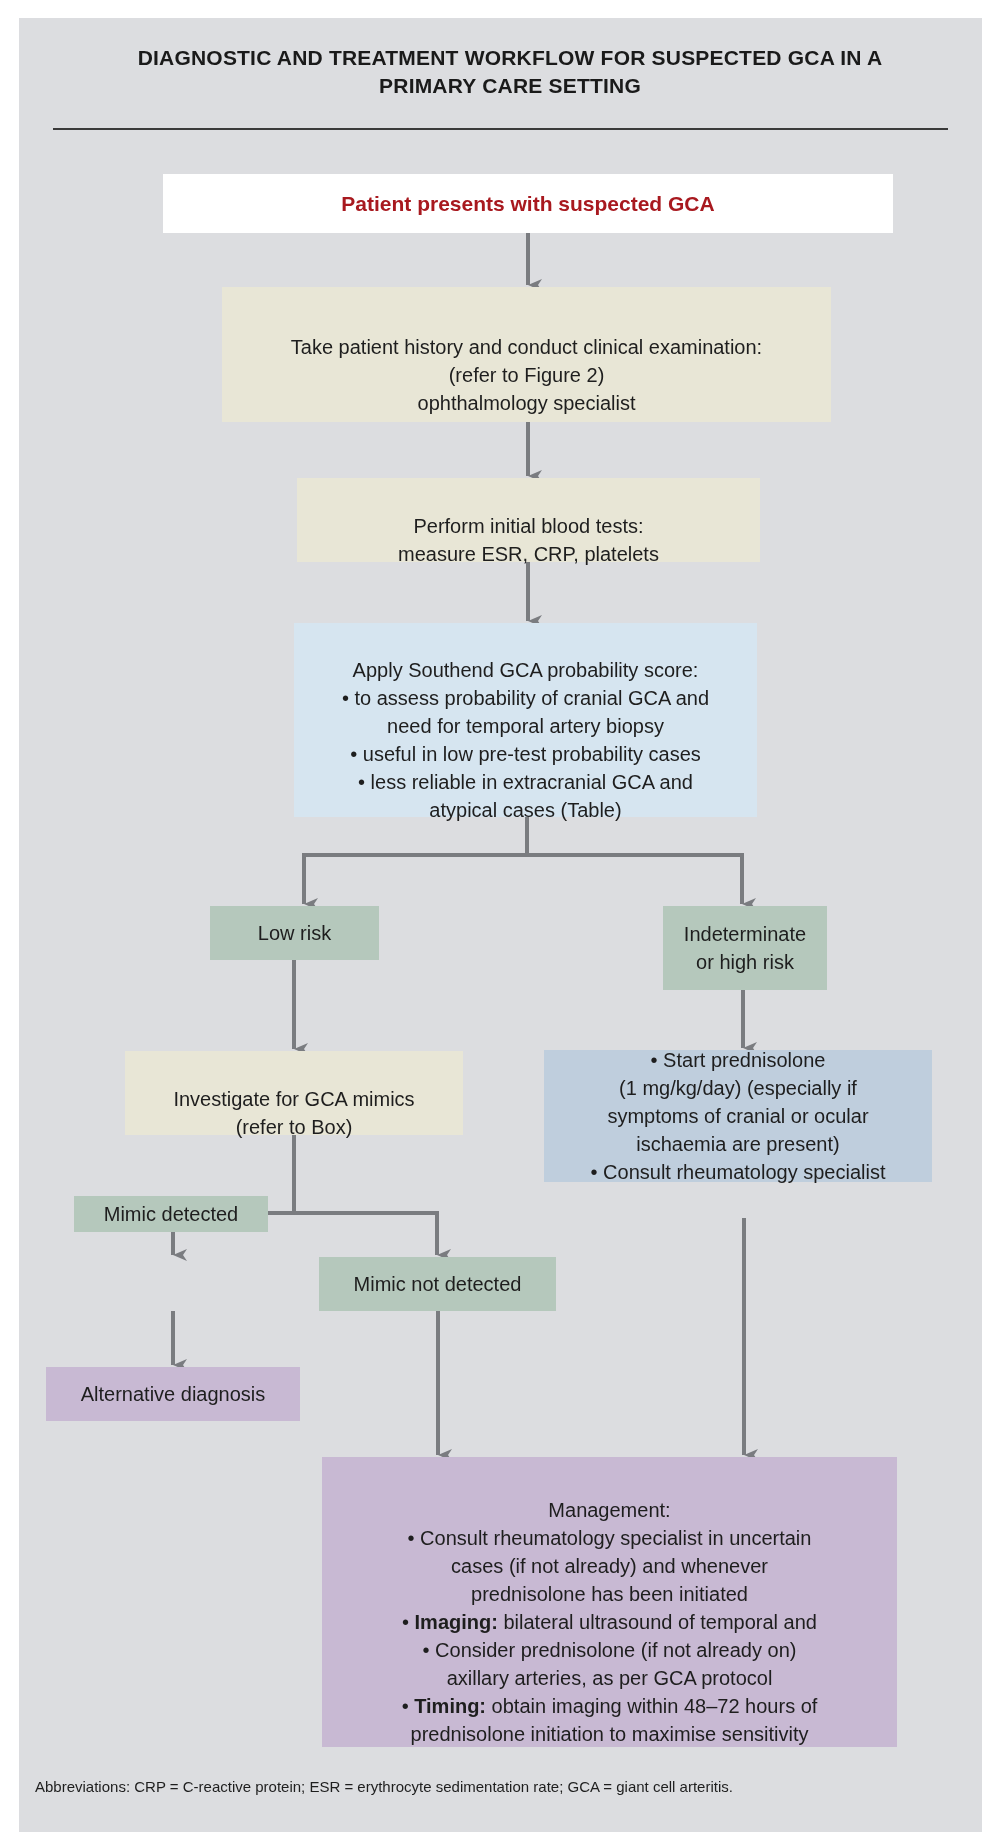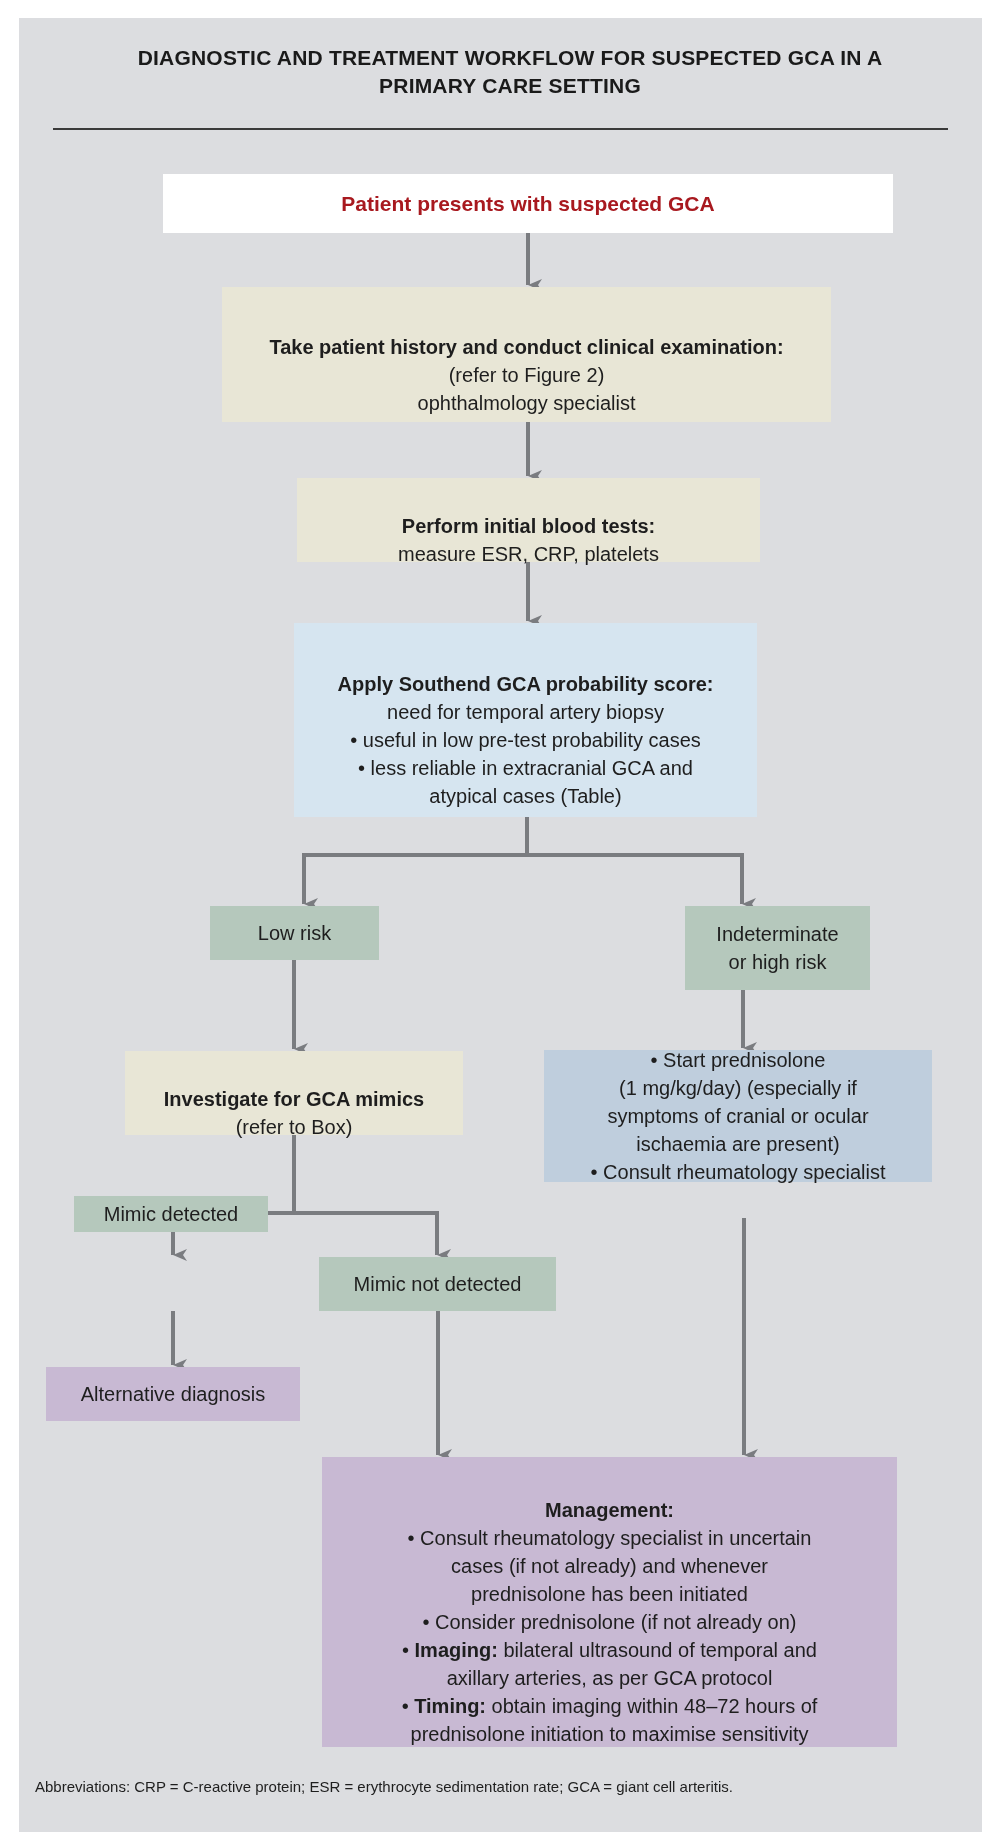--- a/index.html
+++ b/index.html
@@ -6,21 +6,21 @@
   body { width: 1000px; height: 1847px; position: relative; overflow: hidden;
          font-family: "Liberation Sans", sans-serif; color: #1e1e1e; }
   .panel { position: absolute; left: 19px; top: 18px; width: 963px; height: 1814px; background: #dcdde0; }
   .title { position: absolute; left: 40px; top: 44px; width: 940px; text-align: center;
            font-family: "Liberation Sans", sans-serif; font-weight: bold; font-size: 21px;
            line-height: 28px; letter-spacing: 0.2px; color: #1a1a1a; }
   .divider { position: absolute; left: 53px; top: 128px; width: 895px; height: 2px; background: #3a3a3a; }
   .box { position: absolute; display: flex; flex-direction: column; justify-content: center;
          align-items: center; text-align: center; box-sizing: border-box; padding: 4px 18px;
          font-size: 20px; line-height: 28px; color: #1e1e1e; }
-  .box .hd { font-weight: bold; margin-top: 40px; }
+  .box .hd { font-weight: normal; margin-top: 40px; }
   .box .ln { display: block; }
   .white { background: #ffffff; }
   .cream { background: #e8e6d6; }
   .lblue { background: #d6e5f0; }
   .green { background: #b5c8bc; }
   .steel { background: #bfcedd; }
   .lilac { background: #c8b9d3; }
   .start-text { color: #a8191f; font-weight: bold; font-size: 21px; }
   .abbrev { position: absolute; left: 35px; top: 1778px; font-size: 15px; color: #1e1e1e; }
   svg.connectors { position: absolute; left: 0; top: 0; }
@@ -70,31 +70,32 @@
   <span class="ln">ophthalmology specialist</span>
 </div>
 
 <div class="box cream" style="left:297px; top:478px; width:463px; height:84px;">
   <span class="ln hd">Perform initial blood tests:</span>
   <span class="ln">measure ESR, CRP, platelets</span>
 </div>
 
 <div class="box lblue" style="left:294px; top:623px; width:463px; height:194px;">
   <span class="ln hd">Apply Southend GCA probability score:</span>
+  <span class="ln">• to assess probability of cranial GCA and</span>
   <span class="ln">need for temporal artery biopsy</span>
   <span class="ln">• useful in low pre-test probability cases</span>
   <span class="ln">• less reliable in extracranial GCA and</span>
   <span class="ln">atypical cases (Table)</span>
 </div>
 
 <div class="box green" style="left:210px; top:906px; width:169px; height:54px;">
   <span>Low risk</span>
 </div>
 
-<div class="box green" style="left:685px; top:906px; width:185px; height:84px;align-items:center;">
+<div class="box green" style="left:663px; top:906px; width:164px; height:84px;align-items:center;">
   <span class="ln">Indeterminate</span>
   <span class="ln">or high risk</span>
 </div>
 
 <div class="box cream" style="left:125px; top:1051px; width:338px; height:84px;">
   <span class="ln hd">Investigate for GCA mimics</span>
   <span class="ln">(refer to Box)</span>
 </div>
 
 <div class="box steel" style="left:544px; top:1050px; width:388px; height:132px;">
@@ -115,20 +116,20 @@
 
 <div class="box lilac" style="left:46px; top:1367px; width:254px; height:54px;">
   <span>Alternative diagnosis</span>
 </div>
 
 <div class="box lilac" style="left:322px; top:1457px; width:575px; height:290px;">
   <span class="ln hd">Management:</span>
   <span class="ln">• Consult rheumatology specialist in uncertain</span>
   <span class="ln">cases (if not already) and whenever</span>
   <span class="ln">prednisolone has been initiated</span>
+  <span class="ln">• <b>Imaging:</b><span> bilateral ultrasound of temporal and</span></span>
   <span class="ln">• Consider prednisolone (if not already on)</span>
-  <span class="ln">• <b>Imaging:</b><span> bilateral ultrasound of temporal and</span></span>
   <span class="ln">axillary arteries, as per GCA protocol</span>
   <span class="ln">• <b>Timing:</b><span> obtain imaging within 48–72 hours of</span></span>
   <span class="ln">prednisolone initiation to maximise sensitivity</span>
 </div>
 
 <div class="abbrev">Abbreviations: CRP = C-reactive protein; ESR = erythrocyte sedimentation rate; GCA = giant cell arteritis.</div>
 
 </body></html>

